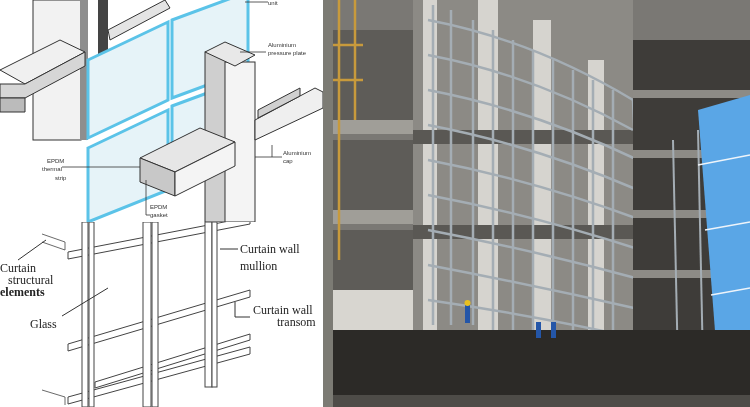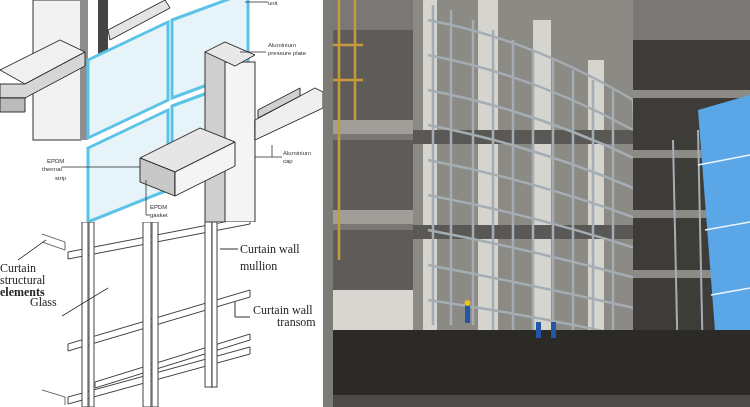--- a/index.html
+++ b/index.html
@@ -82,23 +82,23 @@
 
     <polyline points="42,12 65,20 65,28 42,20" fill="none" stroke="#444" stroke-width="0.8"></polyline>
     <polyline points="42,168 65,175 65,183" fill="none" stroke="#444" stroke-width="0.8"></polyline>
 
     <line x1="18" y1="38" x2="46" y2="18" stroke="#333" stroke-width="1"></line>
     <line x1="62" y1="94" x2="108" y2="66" stroke="#333" stroke-width="1"></line>
     <line x1="220" y1="27" x2="238" y2="27" stroke="#333" stroke-width="1"></line>
     <polyline points="235,80 235,95 250,95" fill="none" stroke="#333" stroke-width="1"></polyline>
   </svg>
   <div class="lbl-serif" style="left:0px;top:40px;">Curtain</div>
-  <div class="lbl-serif" style="left:0px;top:52px;">structural</div>
+  <div class="lbl-serif" style="left:8px;top:52px;">structural</div>
   <div class="lbl-serif" style="left:0px;top:64px;font-weight:bold;">elements</div>
-  <div class="lbl-serif" style="left:30px;top:74px;">Glass</div>
+  <div class="lbl-serif" style="left:30px;top:96px;">Glass</div>
   <div class="lbl-serif" style="left:240px;top:21px;">Curtain wall</div>
   <div class="lbl-serif" style="left:240px;top:38px;">mullion</div>
   <div class="lbl-serif" style="left:253px;top:82px;">Curtain wall</div>
   <div class="lbl-serif" style="left:253px;top:94px;margin-left:24px;">transom</div>
 </div>
 
 <div class="panel" id="divider"></div>
 
 <div class="panel" id="photo">
   <svg width="417" height="407" viewBox="0 0 417 407">

